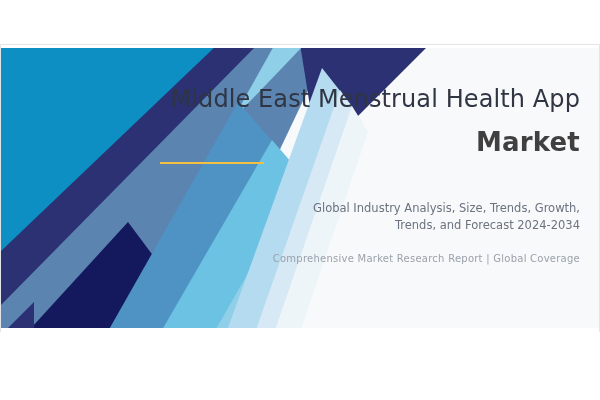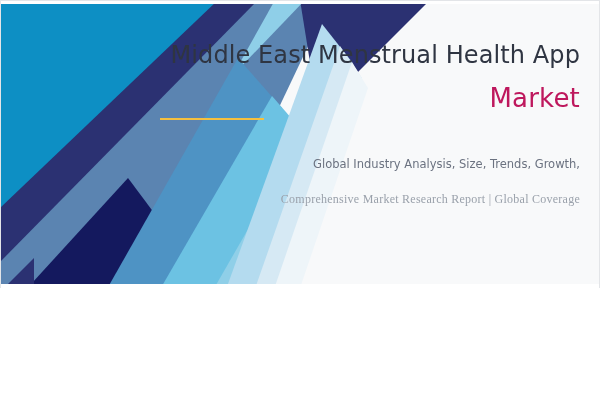--- a/index.html
+++ b/index.html
@@ -10,20 +10,21 @@
   }
 
   #cover {
     position: relative;
     width: 600px;
     height: 288px;
     background: #f8f9fa;
     overflow: hidden;
     font-family: "DejaVu Sans", "Liberation Sans", sans-serif;
     box-sizing: border-box;
+    margin-top: 44px;
   }
 
   
   #frame {
     position: absolute;
     left: 0;
     top: 0;
     width: 600px;
     height: 400px;
     box-sizing: border-box;
@@ -80,22 +81,22 @@
   }
 
   #market-wrap {
     margin-top: 14px;
     display: block;
   }
 
   #market {
     display: inline-block;
     font-size: 26px;
-    font-weight: 400;
-    color: #be185d;
+    font-weight: 700;
+    color: #404040;
     letter-spacing: 0.2px;
     line-height: 1.15;
   }
 
   #market-underline {
     display: block;
     height: 2px;
     background: #f5c03f;
     margin-top: 4px;
     width: 100%;
@@ -106,26 +107,25 @@
     margin-top: 36px;
     font-size: 11.5px;
     font-weight: 400;
     color: #6b7280;
     line-height: 1.5;
   }
 
   #tagline {
     margin: 0;
     margin-top: 18px;
-    font-size: 12px;
+    font-size: 10px;
     font-weight: 400;
     color: #9aa1ab;
     letter-spacing: 0.25px;
     line-height: 1.4;
-    font-family: Liberation Serif, serif;
   }
 </style>
 </head>
 <body>
 
 <div id="cover">
 
   <div id="artwork">
     <svg viewBox="0 0 600 400" xmlns="http://www.w3.org/2000/svg">
 
@@ -166,19 +166,20 @@
 
     <h1 id="title">Middle East Menstrual Health App</h1>
 
     <span id="market-wrap">
       <span id="market">Market</span>
       <span id="market-underline" style="width: 104px;"></span>
     </span>
 
     <p id="subtitle">
       <span>Global Industry Analysis, Size, Trends, Growth,</span><br>
+      <span>Trends, and Forecast 2024-2034</span>
     </p>
 
     <p id="tagline">Comprehensive Market Research Report | Global Coverage</p>
   </div>
 
   <div id="frame"></div>
 </div>
 
 </body></html>

